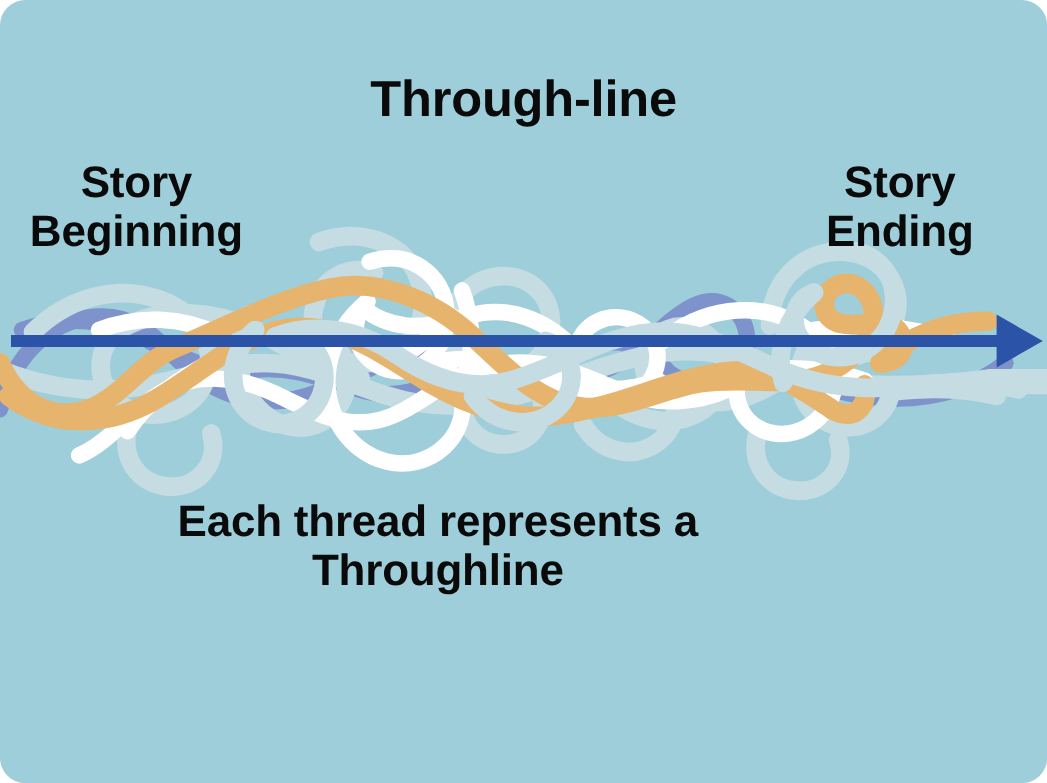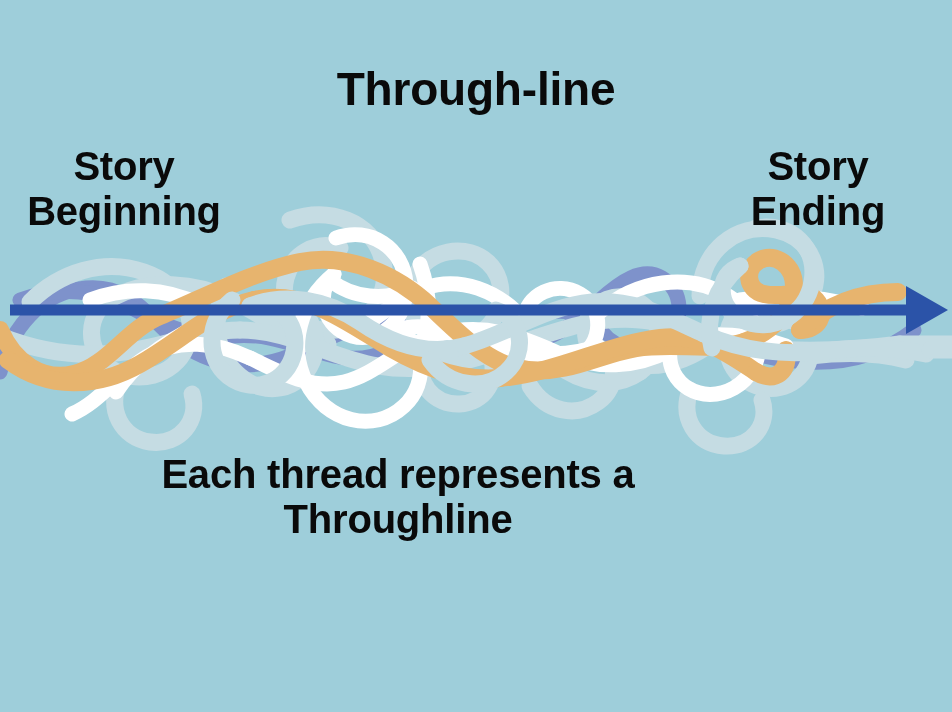--- a/index.html
+++ b/index.html
@@ -7,20 +7,21 @@
     padding: 0;
     background: #ffffff;
   }
   #slide {
     position: relative;
     width: 952px;
     height: 712px;
     background: #9ECEDA;
     overflow: hidden;
     font-family: "Liberation Sans", "DejaVu Sans", sans-serif;
+    border-radius: 23px;
   }
   .txt {
     position: absolute;
     color: #0a0a0a;
     font-weight: bold;
     line-height: 1.12;
     white-space: pre-line;
     letter-spacing: -0.2px;
     z-index: 5;
   }

